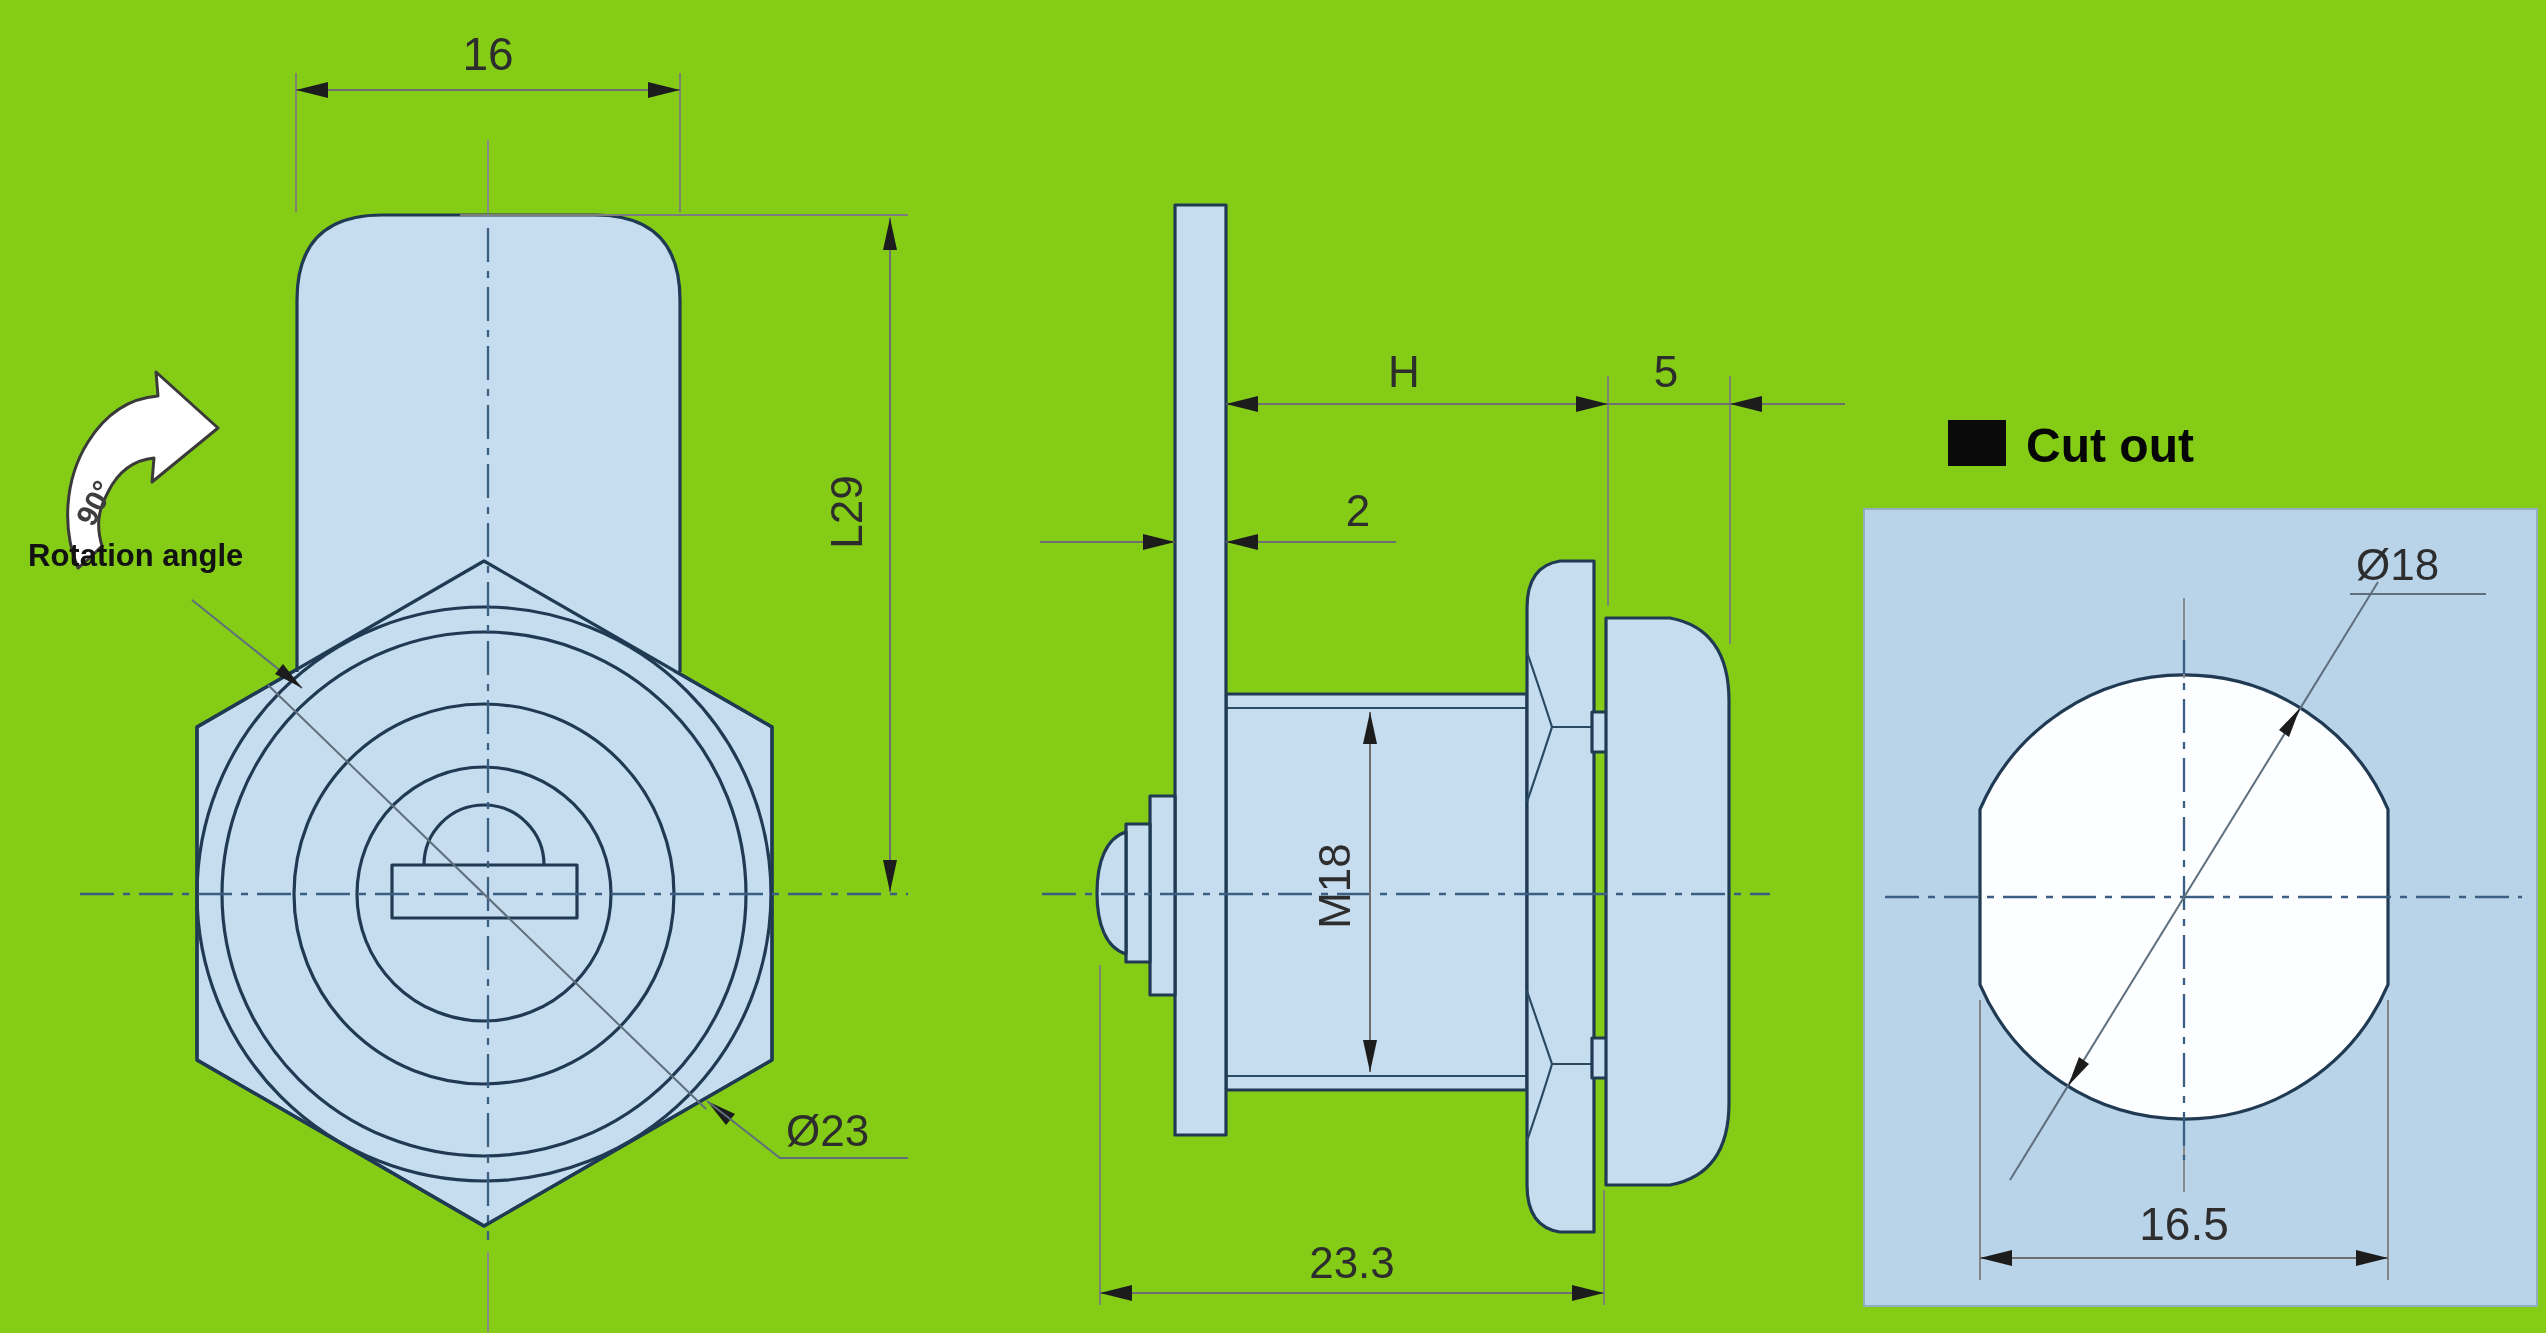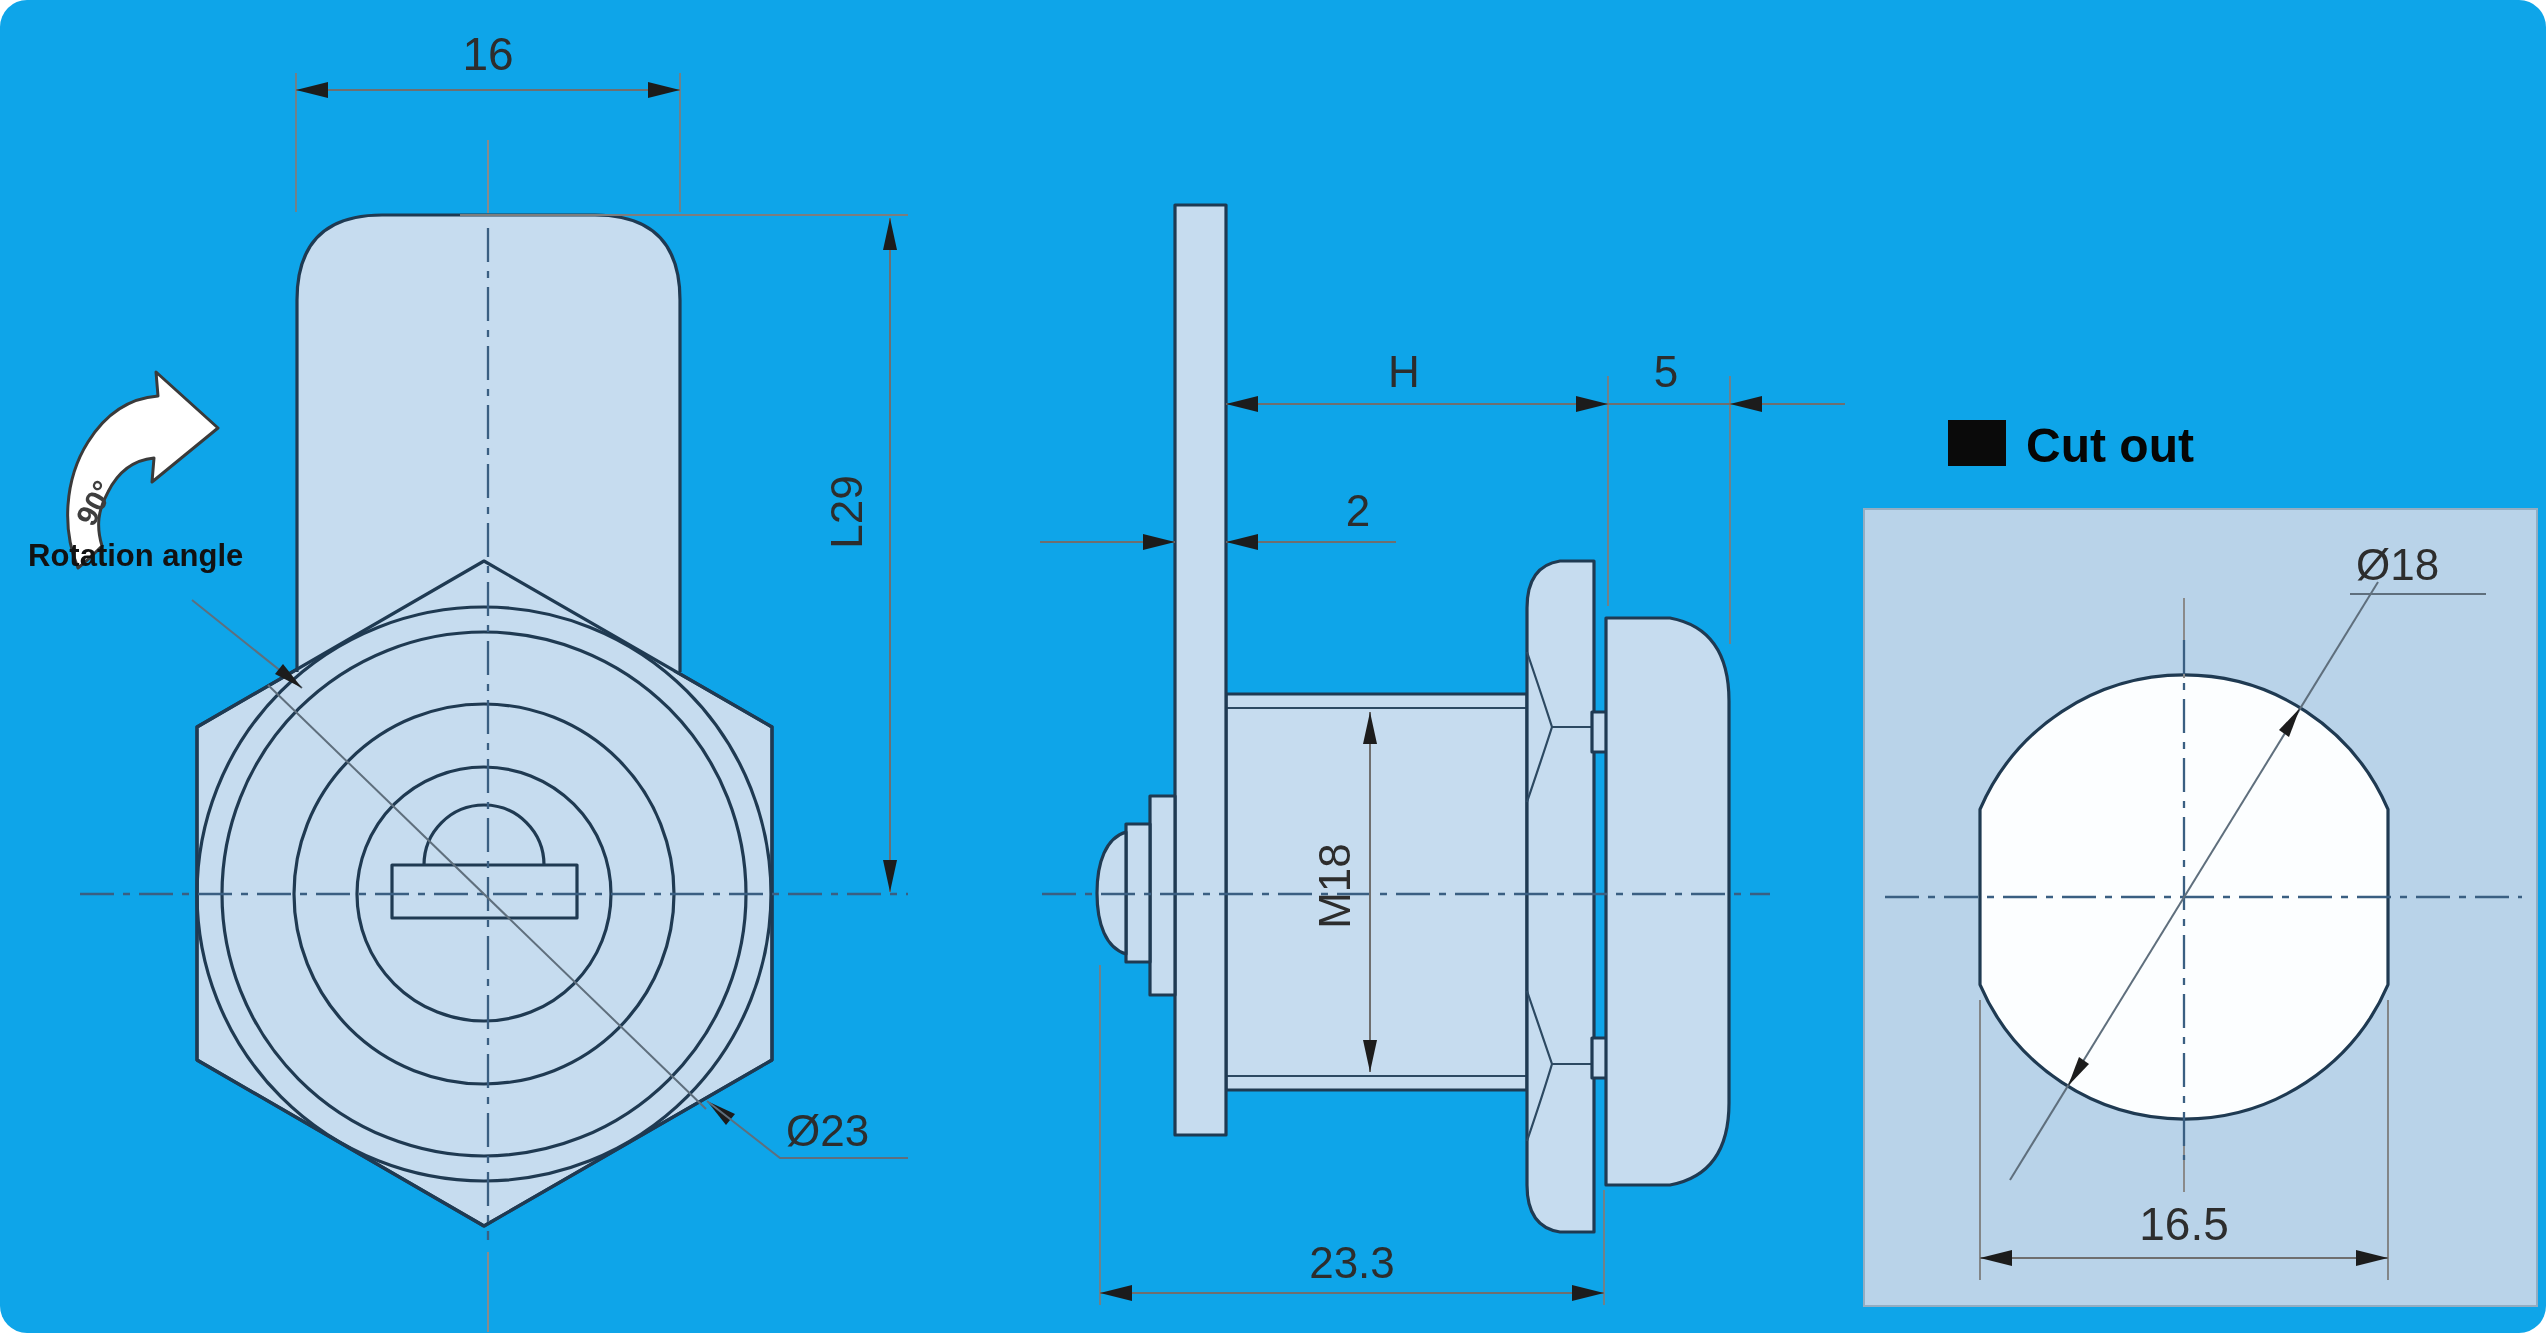--- a/index.html
+++ b/index.html
@@ -1,16 +1,16 @@
 <!DOCTYPE html>
 <html><head>
 <meta charset="utf-8">
 <style>
   html,body{margin:0;padding:0;background:#ffffff;}
-  .stage{position:relative;width:2546px;height:1333px;background:#0ea5e9;overflow:hidden;border-radius:27px;}
+  .stage{position:relative;width:2546px;height:1333px;background:#84cc16;overflow:hidden;}
   svg{display:block;}
   svg text{font-family:"Liberation Sans","DejaVu Sans",sans-serif;fill:#2d2d2d;}
   .t-dim{font-size:44px;}
   .t-dim-big{font-size:46px;}
   .t-label{font-size:31px;font-weight:700;fill:#121212;}
   .t-title{font-size:48px;font-weight:700;fill:#060606;}
   .t-rot{font-size:30px;fill:#3e3e3e;font-weight:600;}
   .outline{stroke:#1f3a52;stroke-width:3.2;stroke-linejoin:round;}
   .ln{stroke:#1f3a52;stroke-width:3.2;fill:none;stroke-linejoin:round;}
   .ln-thin{stroke:#2c4962;stroke-width:2.2;fill:none;}

